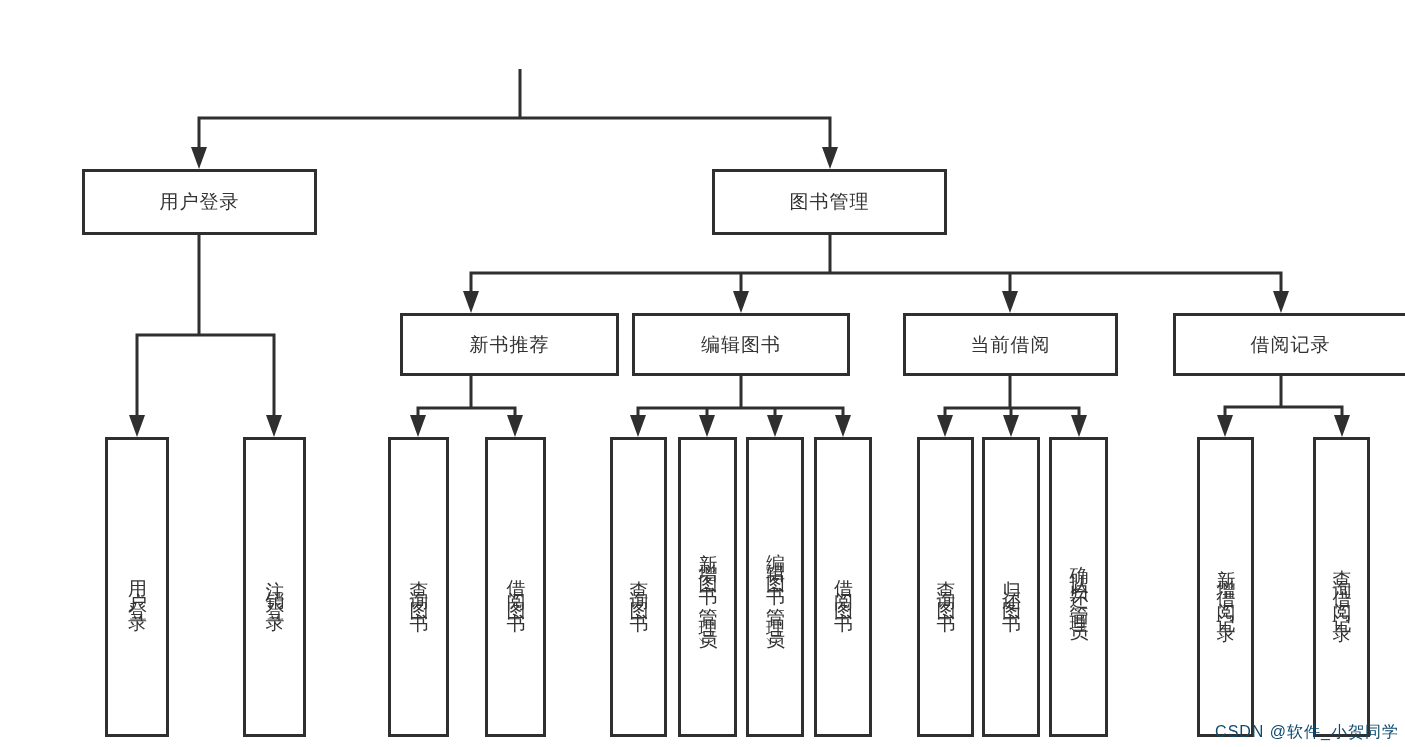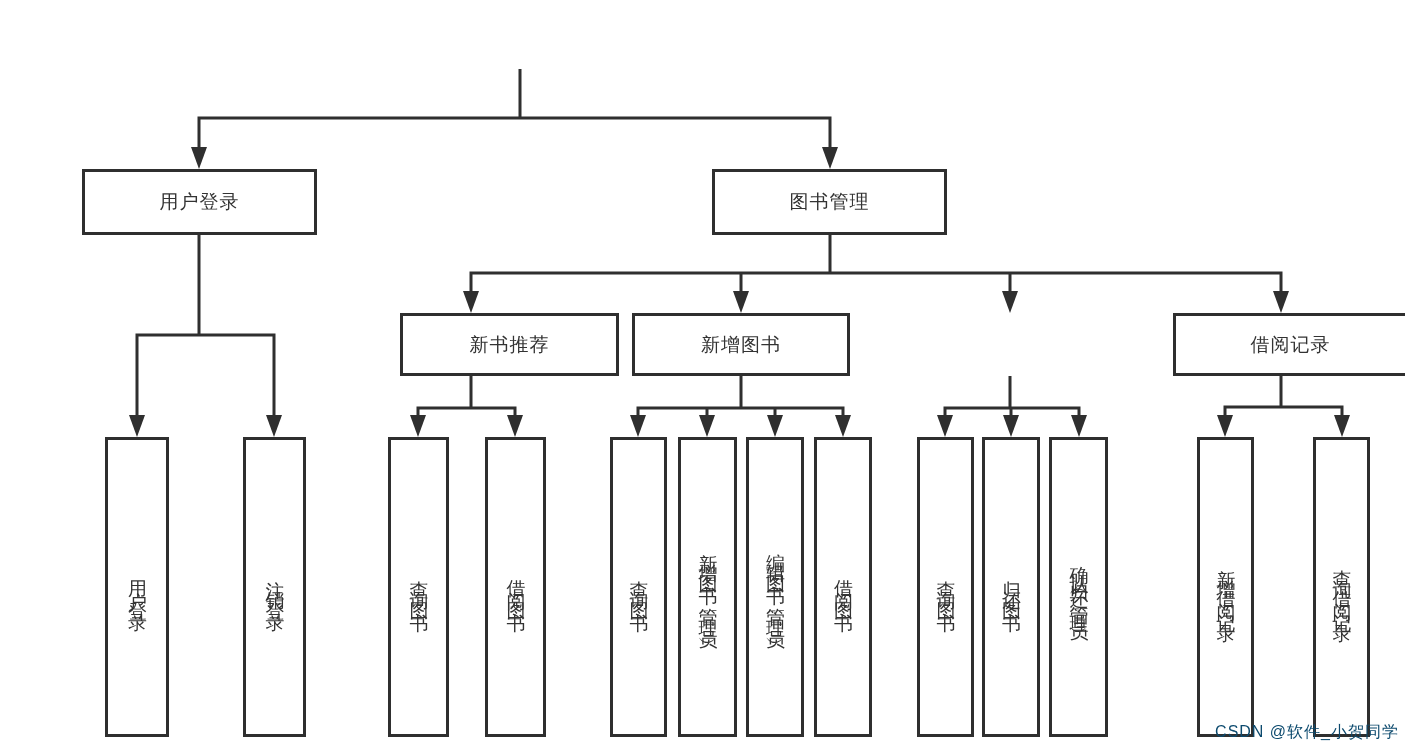--- a/index.html
+++ b/index.html
@@ -109,21 +109,24 @@
     <span class="hlbl">用户登录</span>
   </div>
   <div class="box" style="left:712px;top:169px;width:235px;height:66px;align-items:center;">
     <span class="hlbl">图书管理</span>
   </div>
 
   <div class="box" style="left:362px;top:313px;width:219px;height:63px;margin-left:38px;">
     <span class="hlbl">新书推荐</span>
   </div>
   <div class="box" style="left:632px;top:313px;width:218px;height:63px;">
-    <span class="hlbl">新增图书</span>
+    <span class="hlbl">编辑图书</span>
+  </div>
+  <div class="box" style="left:903px;top:313px;width:215px;height:63px;">
+    <span class="hlbl">当前借阅</span>
   </div>
   <div class="box" style="left:1173px;top:313px;width:235px;height:63px;">
     <span class="hlbl">借阅记录</span>
   </div>
 
   <div class="box" style="left:105px;top:437px;width:64px;height:300px;">
     <span class="vlbl">用户登录</span>
   </div>
   <div class="box" style="left:243px;top:437px;width:63px;height:300px;">
     <span class="vlbl">注销登录</span>

